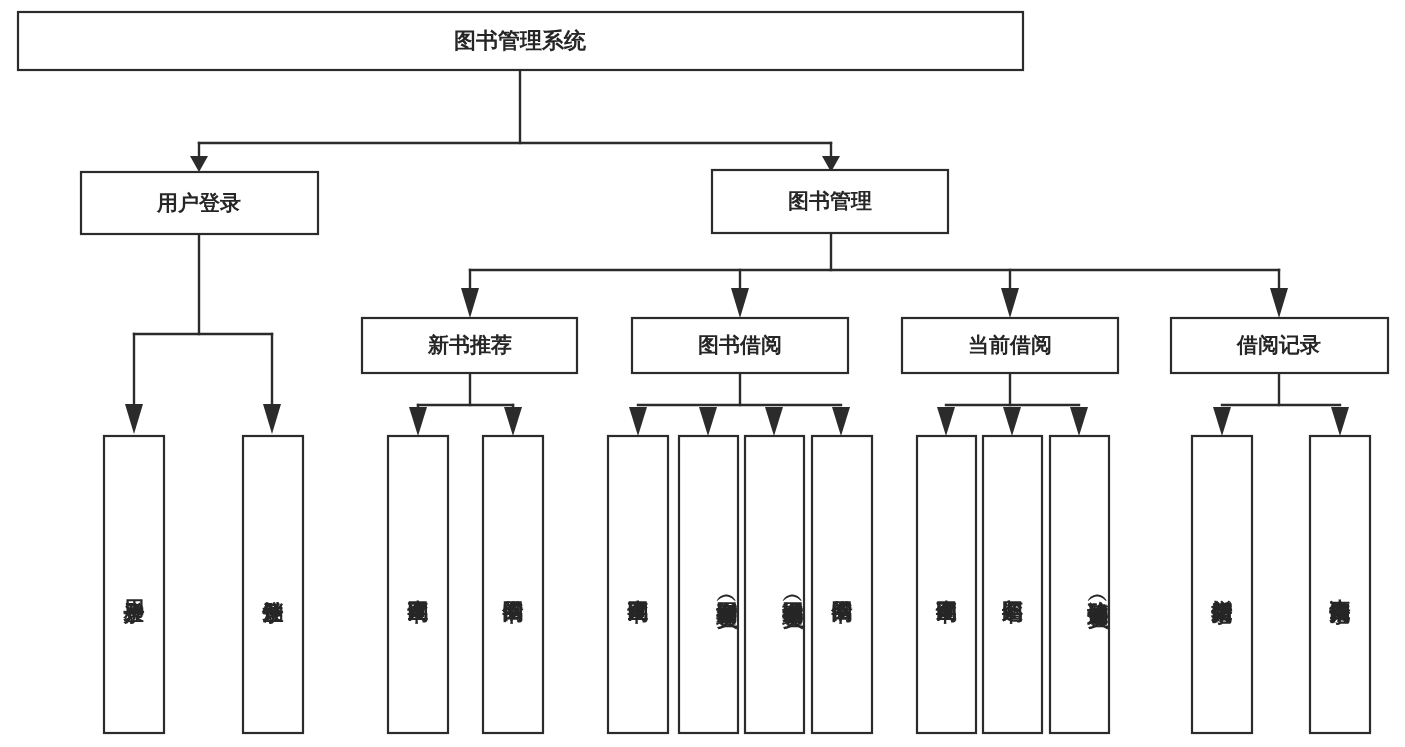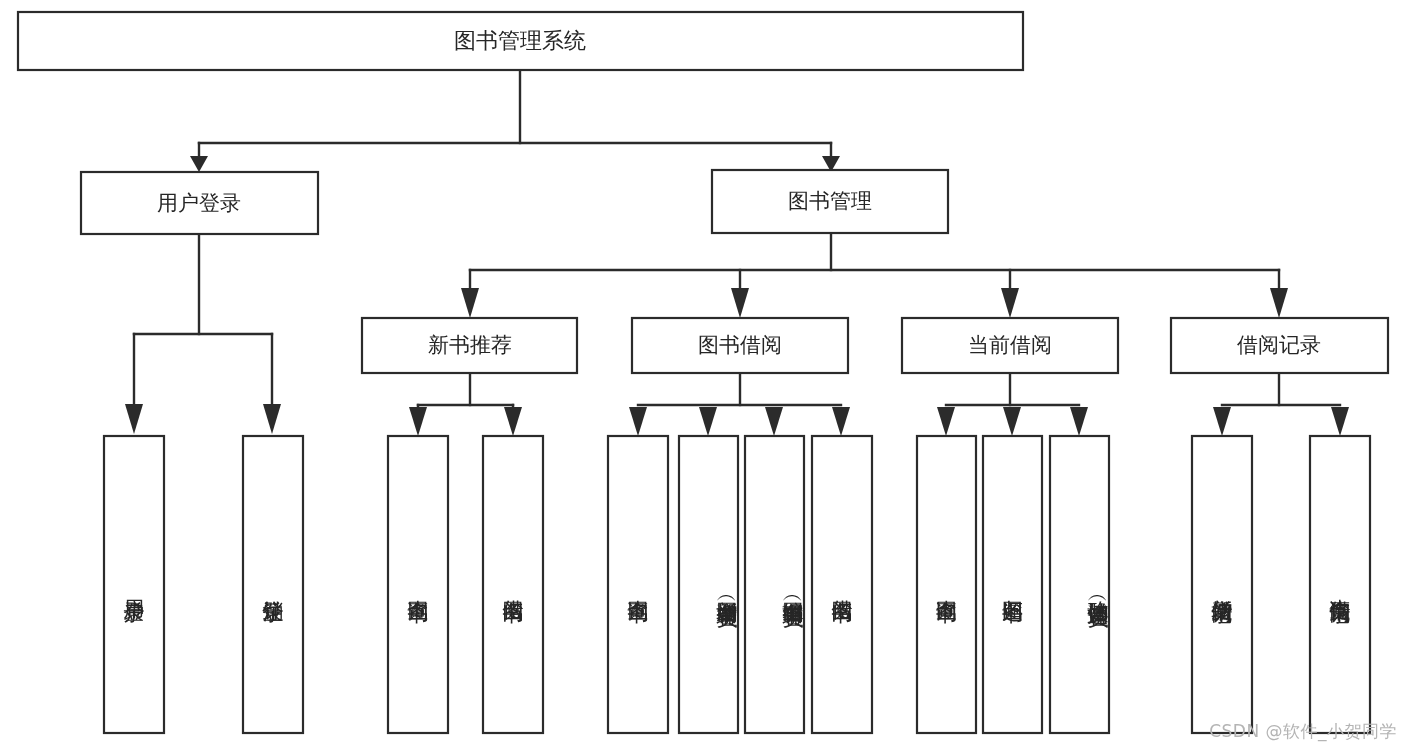--- a/index.html
+++ b/index.html
@@ -9,20 +9,21 @@
   }
   body {
     font-family: "DejaVu Sans", "Liberation Sans", sans-serif;
   }
   #diagram-root {
     position: relative;
     width: 1405px;
     height: 747px;
     background: #ffffff;
     overflow: hidden;
+    font-weight: bold;
   }
   svg.diagram-canvas {
     position: absolute;
     top: 0;
     left: 0;
     width: 1405px;
     height: 747px;
   }
   .node-box {
     fill: #ffffff;
@@ -203,14 +204,13 @@
   <div class="leaf-label" style="left:745px; top:436px; width:59px; height:297px; align-items:flex-start; padding-top:8px; box-sizing:border-box;">编辑图书（管理员）</div>
   <div class="leaf-label" style="left:812px; top:436px; width:60px; height:297px;">借阅图书</div>
 
   <div class="leaf-label" style="left:917px; top:436px; width:59px; height:297px;">查询图书</div>
   <div class="leaf-label" style="left:983px; top:436px; width:59px; height:297px;">归还图书</div>
   <div class="leaf-label" style="left:1050px; top:436px; width:59px; height:297px; align-items:flex-start; padding-top:8px; box-sizing:border-box;">确认归还（管理员）</div>
 
   <div class="leaf-label" style="left:1192px; top:436px; width:60px; height:297px;">新增借阅记录</div>
   <div class="leaf-label" style="left:1310px; top:436px; width:60px; height:297px;">查询借阅记录</div>
 
-  <div class="watermark">CSDN @软件_小贺同学</div>
 </div>
 
 </body></html>

